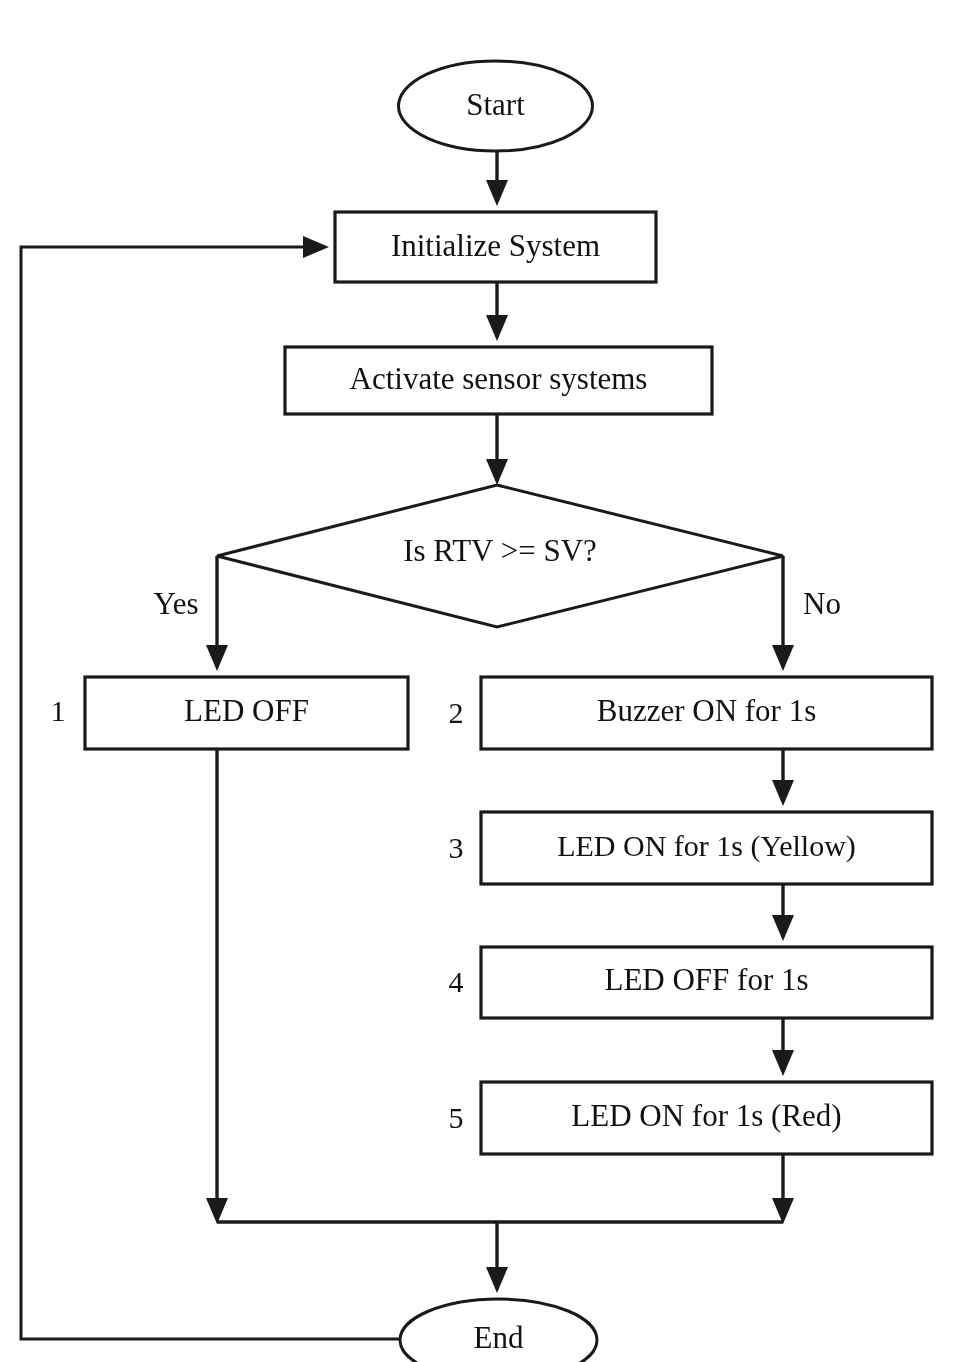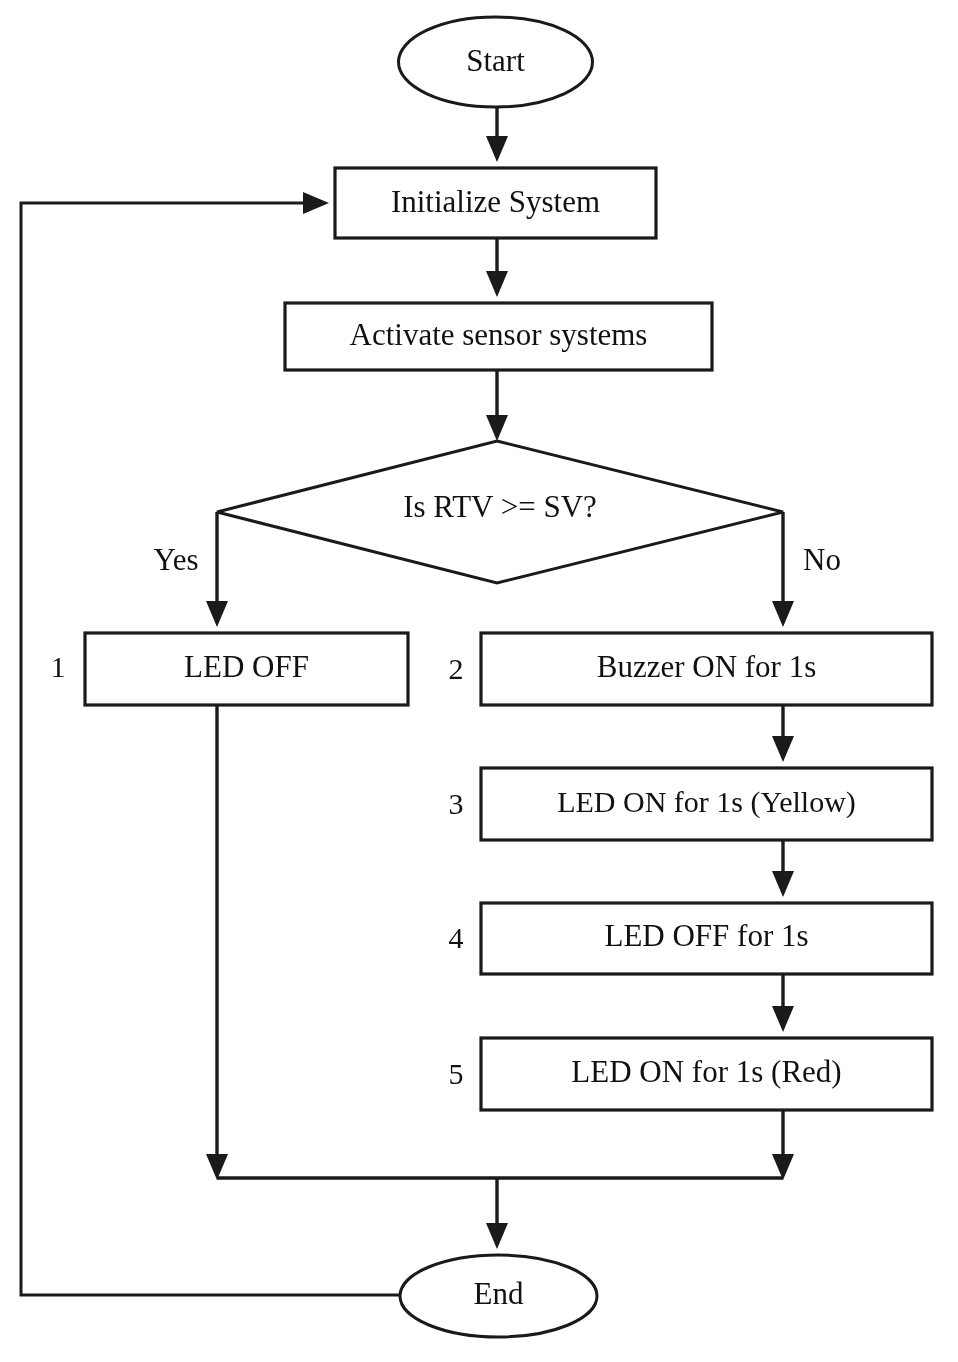--- a/index.html
+++ b/index.html
@@ -10,20 +10,21 @@
   body {
     width: 958px;
     height: 1362px;
     font-family: "Liberation Serif", "DejaVu Serif", serif;
     overflow: hidden;
   }
   #flowchart-root {
     position: relative;
     width: 958px;
     height: 1028px;
+    margin-top: 44px;
   }
   svg#flow-svg {
     display: block;
     width: 958px;
     height: 1362px;
   }
   .node-shape {
     fill: #ffffff;
     stroke: #1a1a1a;
   }

